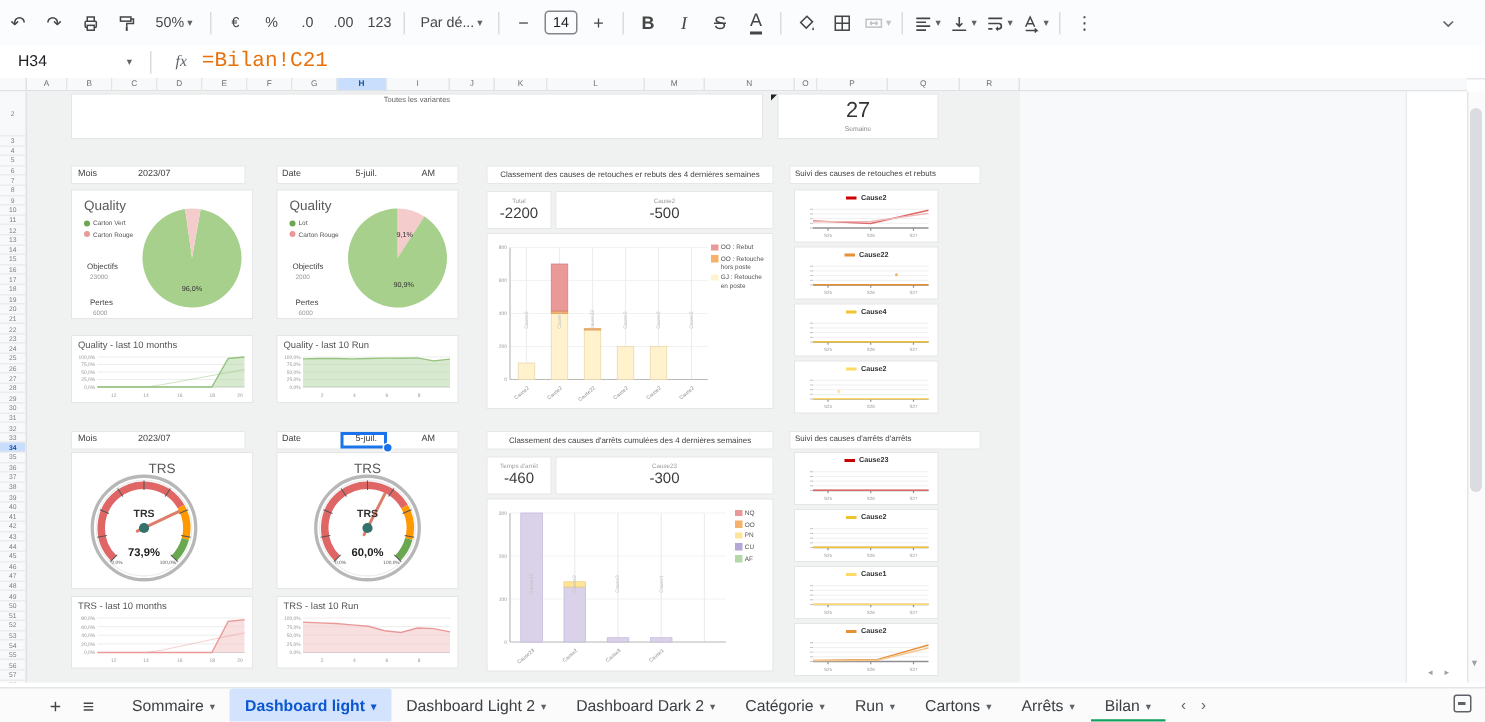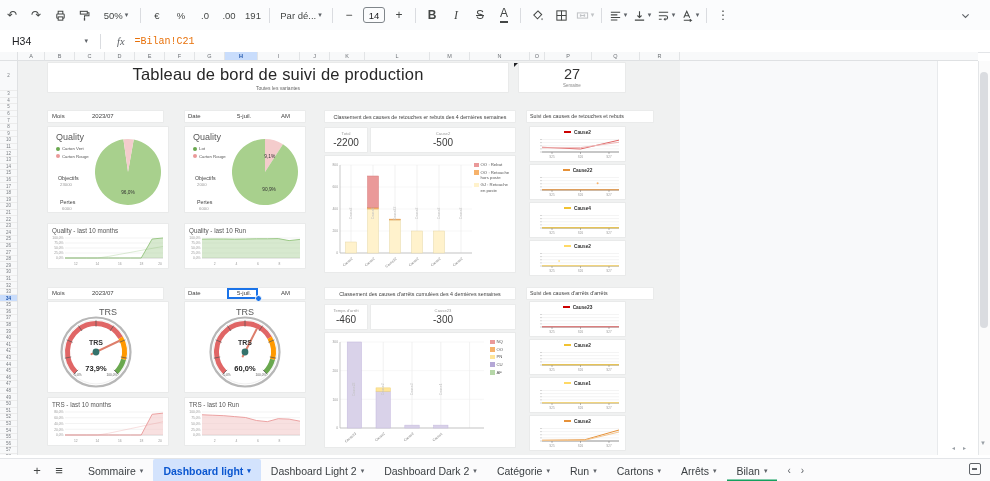--- a/index.html
+++ b/index.html
@@ -16,21 +16,21 @@
   .tarrow{font-size:7px;color:#5f6368;}
   .fsize-box{width:20px;height:14px;border:1px solid #80868b;border-radius:3px;font-size:9.5px;color:#202124;display:flex;align-items:center;justify-content:center;margin:0 2px;}
   .bold{font-weight:bold;} .ital{font-style:italic;font-family:"Liberation Serif",serif;} .strike{text-decoration:line-through;}
   .acolor{border-bottom:2.5px solid #444746;line-height:10px;height:13px;}
   .disabled{color:#c0c3c6;} .disabled .tarrow{color:#c0c3c6;}
   
   #fbar{position:absolute;left:0;top:30px;width:990px;height:22px;background:#fff;border-bottom:1px solid #e3e5e8;display:flex;align-items:center;}
   #namebox{width:84px;padding-left:12px;font-size:10.5px;color:#202124;display:flex;align-items:center;justify-content:space-between;text-align:center;}
   #namebox .tarrow{margin-right:8px;}
   #fxlbl{font-style:italic;font-family:"Liberation Serif",serif;color:#5f6368;font-size:10.5px;margin:0 10px 0 12px;}
-  #formula{font-family:"Liberation Mono",monospace;font-size:10px;color:#e8710a;}
+  #formula{font-family:"Liberation Mono",monospace;font-size:14px;color:#e8710a;}
   
   #corner{position:absolute;left:0;top:52px;width:18px;height:9px;background:#f8f9fa;border-right:1px solid #dfe1e3;border-bottom:1px solid #dfe1e3;box-sizing:border-box;}
   #colheads{position:absolute;left:18px;top:52px;height:9px;white-space:nowrap;font-size:0;}
   .colh{display:inline-flex;align-items:center;justify-content:center;height:9px;box-sizing:border-box;border-right:1px solid #e2e4e6;border-bottom:1px solid #dfe1e3;font-size:5.5px;color:#6d7176;background:#f8f9fa;vertical-align:top;}
   .colh.sel{background:#c9ddfc;color:#174ea6;font-weight:bold;}
   #colfill{position:absolute;left:680px;top:52px;width:298px;height:9px;background:#f8f9fa;border-bottom:1px solid #dfe1e3;box-sizing:border-box;}
   #rowheads{position:absolute;left:0;top:61px;width:18px;height:394px;overflow:hidden;background:#f8f9fa;border-right:1px solid #dfe1e3;box-sizing:border-box;}
   .rowh{display:flex;align-items:center;justify-content:center;box-sizing:border-box;border-bottom:1px solid #ececec;font-size:4.5px;color:#7a7e83;}
   .rowh.sel{background:#c9ddfc;color:#174ea6;font-weight:bold;}
   
@@ -119,21 +119,21 @@
     <div class="tbtn">
         <span class="tsm">%</span>
       </div>
     <div class="tbtn">
         <span class="tsm">.0</span>
       </div>
     <div class="tbtn">
         <span class="tsm">.00</span>
       </div>
     <div class="tbtn">
-        <span class="tsm">191</span>
+        <span class="tsm">123</span>
       </div>
     <div class="tdiv"></div>
     <div class="tbtn" style="min-width:52px">
       <span class="tsm">Par dé...</span>
       <span class="tarrow">▾</span>
     </div>
     <div class="tdiv"></div>
     <div class="tbtn">
         <span>−</span>
       </div>
@@ -291,21 +291,20 @@
   <div class="zoneA"></div>
   <div class="zoneB"></div>
   <div class="zoneC"></div>
   <div id="vscroll"></div>
   <div id="vthumb"></div>
   <div class="scroll-glyph" style="left:980px;top:440px">▼</div>
   <div class="scroll-glyph" style="left:952px;top:444px">◂</div>
   <div class="scroll-glyph" style="left:963px;top:444px">▸</div>
 
   <div class="card" style="left:48px;top:63px;width:460px;height:29px">
-    <div id="main-title">Tableau de bord de suivi de production</div>
     <div id="main-subtitle">Toutes les variantes</div>
   </div>
   <div class="note-marker" style="left:514px;top:63px"></div>
   <div class="card" style="left:519px;top:63px;width:106px;height:29px">
     <div id="week-value">27</div>
     <div id="week-label">Semaine</div>
   </div>
 
   <div class="band" style="left:48px;top:111px;width:115px;height:11px">
     <span style="left:4px">Mois</span>

